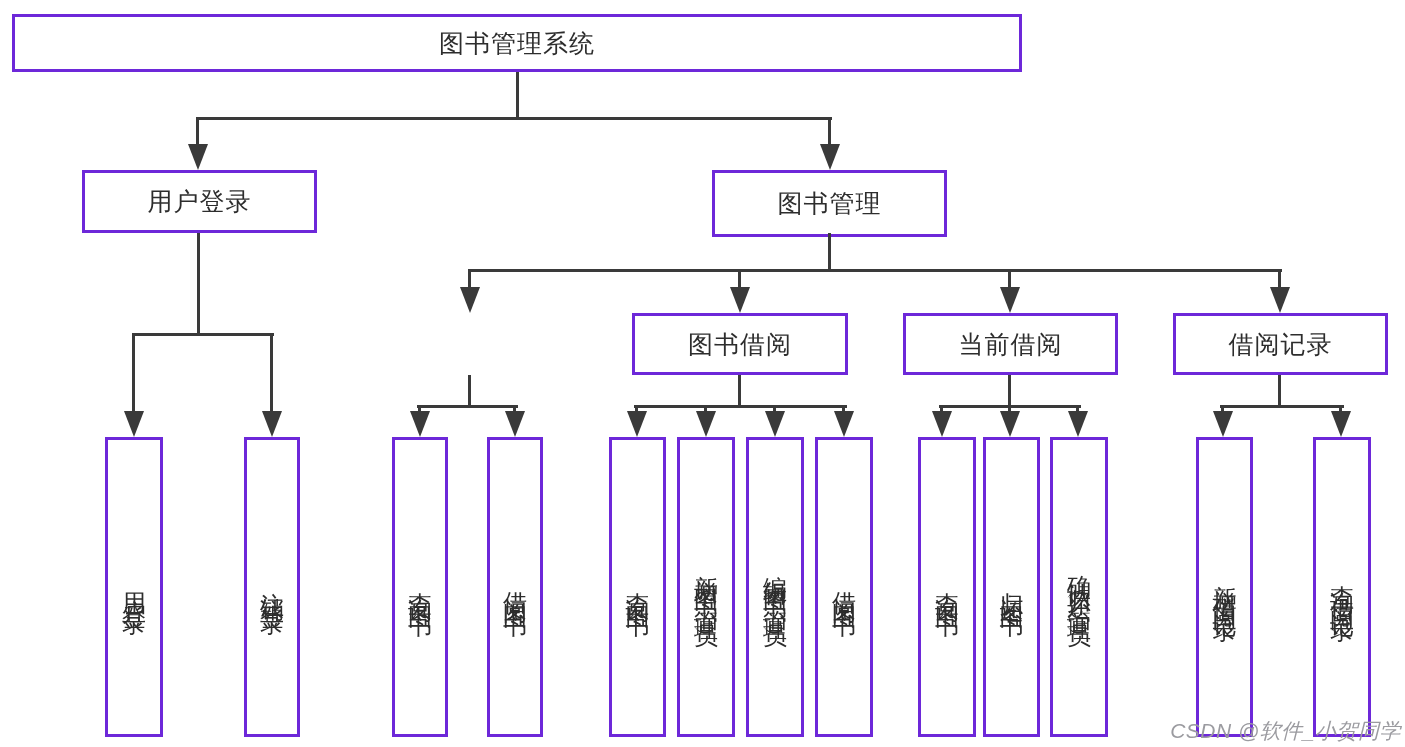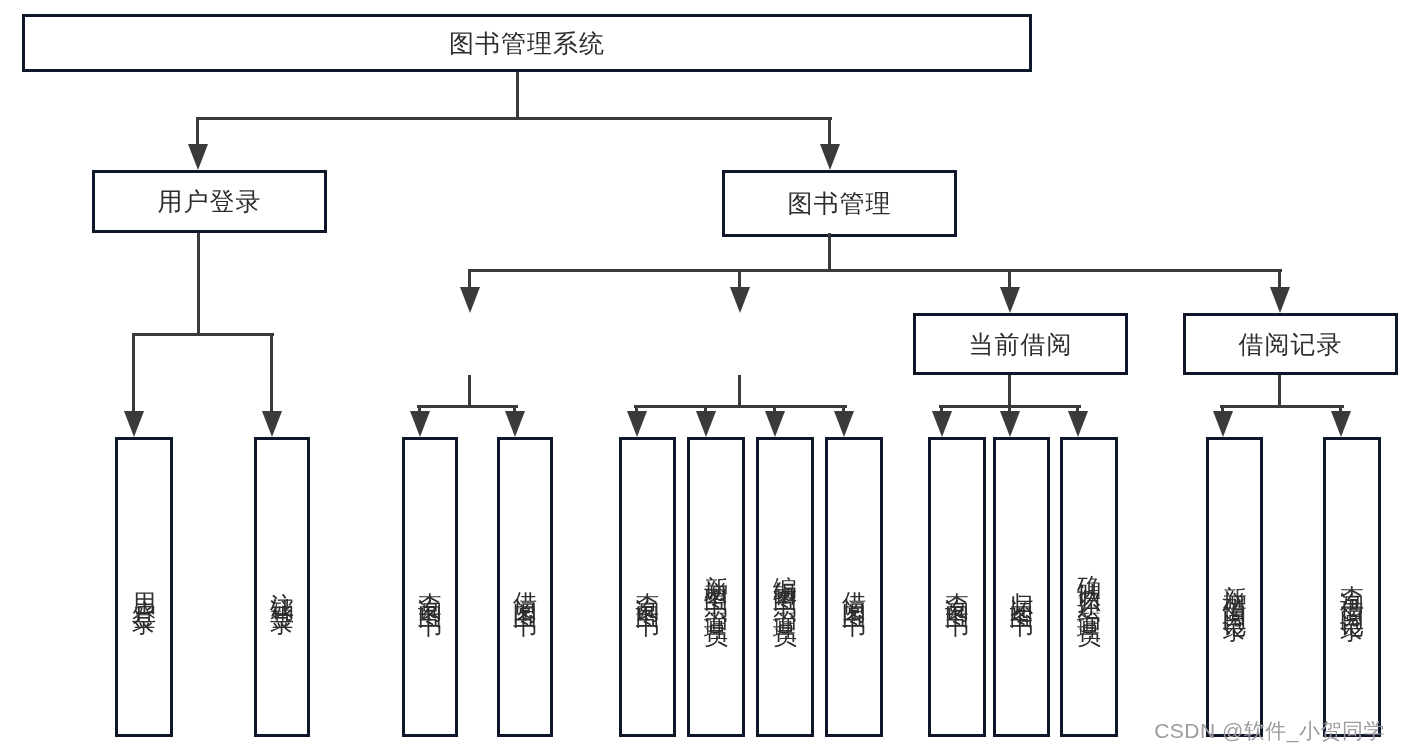--- a/index.html
+++ b/index.html
@@ -4,22 +4,22 @@
 <style>
   html,body { margin:0; padding:0; background:#ffffff; }
   .canvas {
     position:relative; width:1405px; height:747px;
     background:#ffffff; overflow:hidden;
     font-family:"Liberation Sans","DejaVu Sans",sans-serif;
     color:#2d2d2d;
   }
   .box {
     position:absolute; box-sizing:border-box;
-    border:3px solid #0f172a; background:#ffffff;
-    display:flex; align-items:center; justify-content:center;margin-left:10px;
+    border:3px solid #6d28d9; background:#ffffff;
+    display:flex; align-items:center; justify-content:center;
   }
   .hlabel { font-size:25px; letter-spacing:1px; white-space:nowrap; }
   .vlabel {
     writing-mode:vertical-lr; text-orientation:mixed;
     font-size:24px; letter-spacing:7px; line-height:1;
     white-space:nowrap;
   }
   .hline { position:absolute; height:3px; background:#3a3a3a; }
   .vline { position:absolute; width:3px;  background:#3a3a3a; }
   .arrow {
@@ -67,20 +67,23 @@
   <div class="hline" style="left:468px;  top:269px; width:814px;"></div>
   <div class="vline" style="left:468px;  top:271px; height:20px;"></div>
   <div class="vline" style="left:738px;  top:271px; height:20px;"></div>
   <div class="vline" style="left:1008px; top:271px; height:20px;"></div>
   <div class="vline" style="left:1278px; top:271px; height:20px;"></div>
   <div class="arrow" style="left:460px;  top:287px;"></div>
   <div class="arrow" style="left:730px;  top:287px;"></div>
   <div class="arrow" style="left:1000px; top:287px;"></div>
   <div class="arrow" style="left:1270px; top:287px;"></div>
 
+  <div class="box" style="left:632px;  top:313px; width:216px; height:62px;">
+    <span class="hlabel">图书借阅</span>
+  </div>
   <div class="box" style="left:1173px; top:313px; width:215px; height:62px;">
     <span class="hlabel">借阅记录</span>
   </div>
   <div class="box" style="left:903px;  top:313px; width:215px; height:62px;">
     <span class="hlabel">当前借阅</span>
   </div>
 
   <div class="vline" style="left:468px; top:375px; height:33px;"></div>
   <div class="hline" style="left:417px; top:405px; width:101px;"></div>
   <div class="vline" style="left:418px; top:407px; height:8px;"></div>
@@ -152,15 +155,15 @@
     <span class="vlabel">确认归还（管理员）</span>
   </div>
 
   <div class="box" style="left:1196px; top:437px; width:57px; height:300px;">
     <span class="vlabel">新增借阅记录</span>
   </div>
   <div class="box" style="left:1313px; top:437px; width:58px; height:300px;">
     <span class="vlabel">查询借阅记录</span>
   </div>
 
-  <div class="watermark" style="right:20px; top:717px;">CSDN @软件_小贺同学</div>
+  <div class="watermark" style="right:4px; top:717px;font-style:italic;">CSDN @软件_小贺同学</div>
 
 </div>
 
 </body></html>

